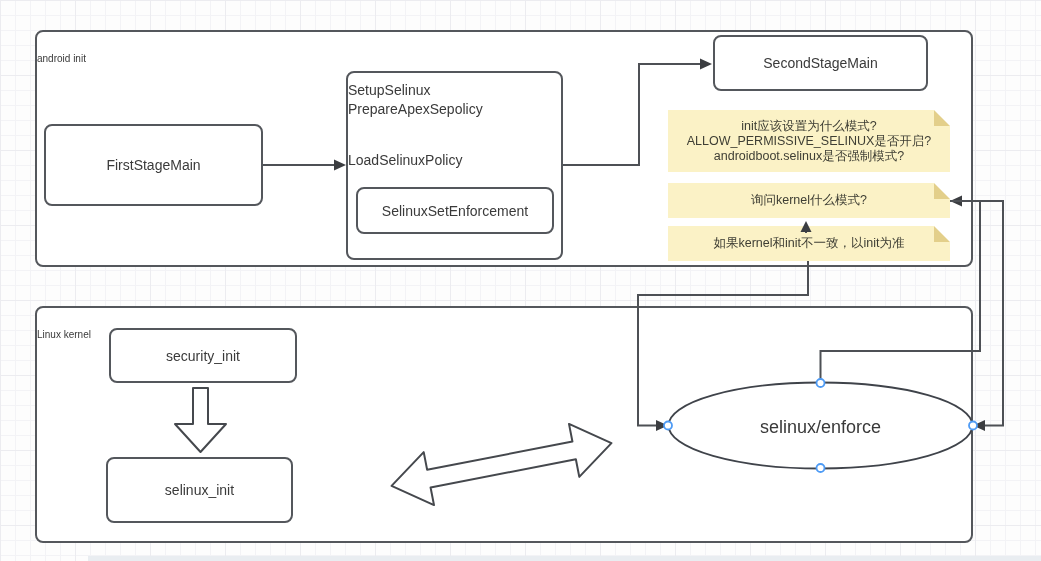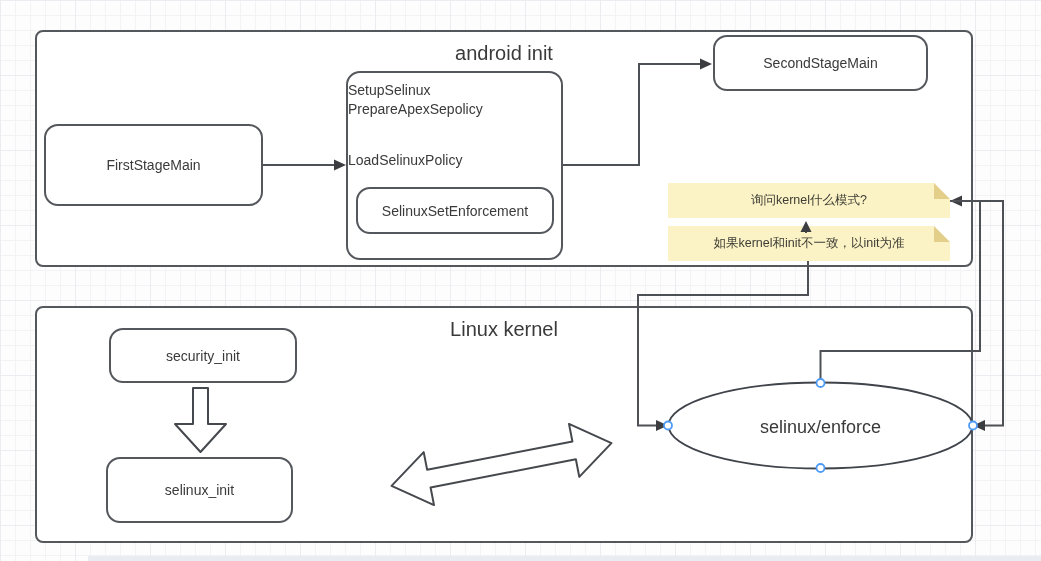--- a/index.html
+++ b/index.html
@@ -19,26 +19,26 @@
       linear-gradient(90deg,#ececf0 1px, transparent 1px),
       linear-gradient(#f3f3f6 1px, transparent 1px),
       linear-gradient(90deg,#f3f3f6 1px, transparent 1px);
     background-size:75px 75px,75px 75px,15px 15px,15px 15px;
   }
   .container{
     position:absolute;background:#fff;border:2px solid var(--box-border);
     border-radius:8px;box-sizing:border-box;
   }
   .container-label{
-    position:absolute;top:10px;left:0;width:100%;text-align:center;
-    font-size:20px;color:var(--text);
+    position:absolute;top:21px;left:0;width:100%;text-align:left;
+    font-size:10px;color:var(--text);
   }
   .node{
     position:absolute;background:#fff;border:2px solid var(--box-border);
-    border-radius:14px;box-sizing:border-box;display:flex;align-items:center;
+    border-radius:8px;box-sizing:border-box;display:flex;align-items:center;
     justify-content:center;font-size:14px;color:var(--text);
   }
   .multi-node{display:block;}
   .multi-line{position:absolute;left:0;width:100%;font-size:14px;color:var(--text);}
   .note{
     position:absolute;background:var(--note-bg);box-sizing:border-box;
     display:flex;flex-direction:column;align-items:center;justify-content:center;
     font-size:12.5px;color:#3e3e34;line-height:15px;text-align:center;
   }
   .note::before{
@@ -80,20 +80,25 @@
     <div class="multi-line" style="top:79px;">LoadSelinuxPolicy</div>
     <div class="node" style="left:8px;top:114px;width:198px;height:47px;">
       <span>SelinuxSetEnforcement</span>
     </div>
   </div>
 
   <div class="node" style="left:713px;top:35px;width:215px;height:56px;">
     <span>SecondStageMain</span>
   </div>
 
+  <div class="note" style="left:668px;top:110px;width:282px;height:62px;">
+    <div>init应该设置为什么模式?</div>
+    <div>ALLOW_PERMISSIVE_SELINUX是否开启?</div>
+    <div>androidboot.selinux是否强制模式?</div>
+  </div>
 
   <div class="note" style="left:668px;top:183px;width:282px;height:35px;">
     <div>询问kernel什么模式?</div>
   </div>
 
   <div class="note" style="left:668px;top:226px;width:282px;height:35px;">
     <div>如果kernel和init不一致，以init为准</div>
   </div>
 
   <div class="node" style="left:109px;top:328px;width:188px;height:55px;">

